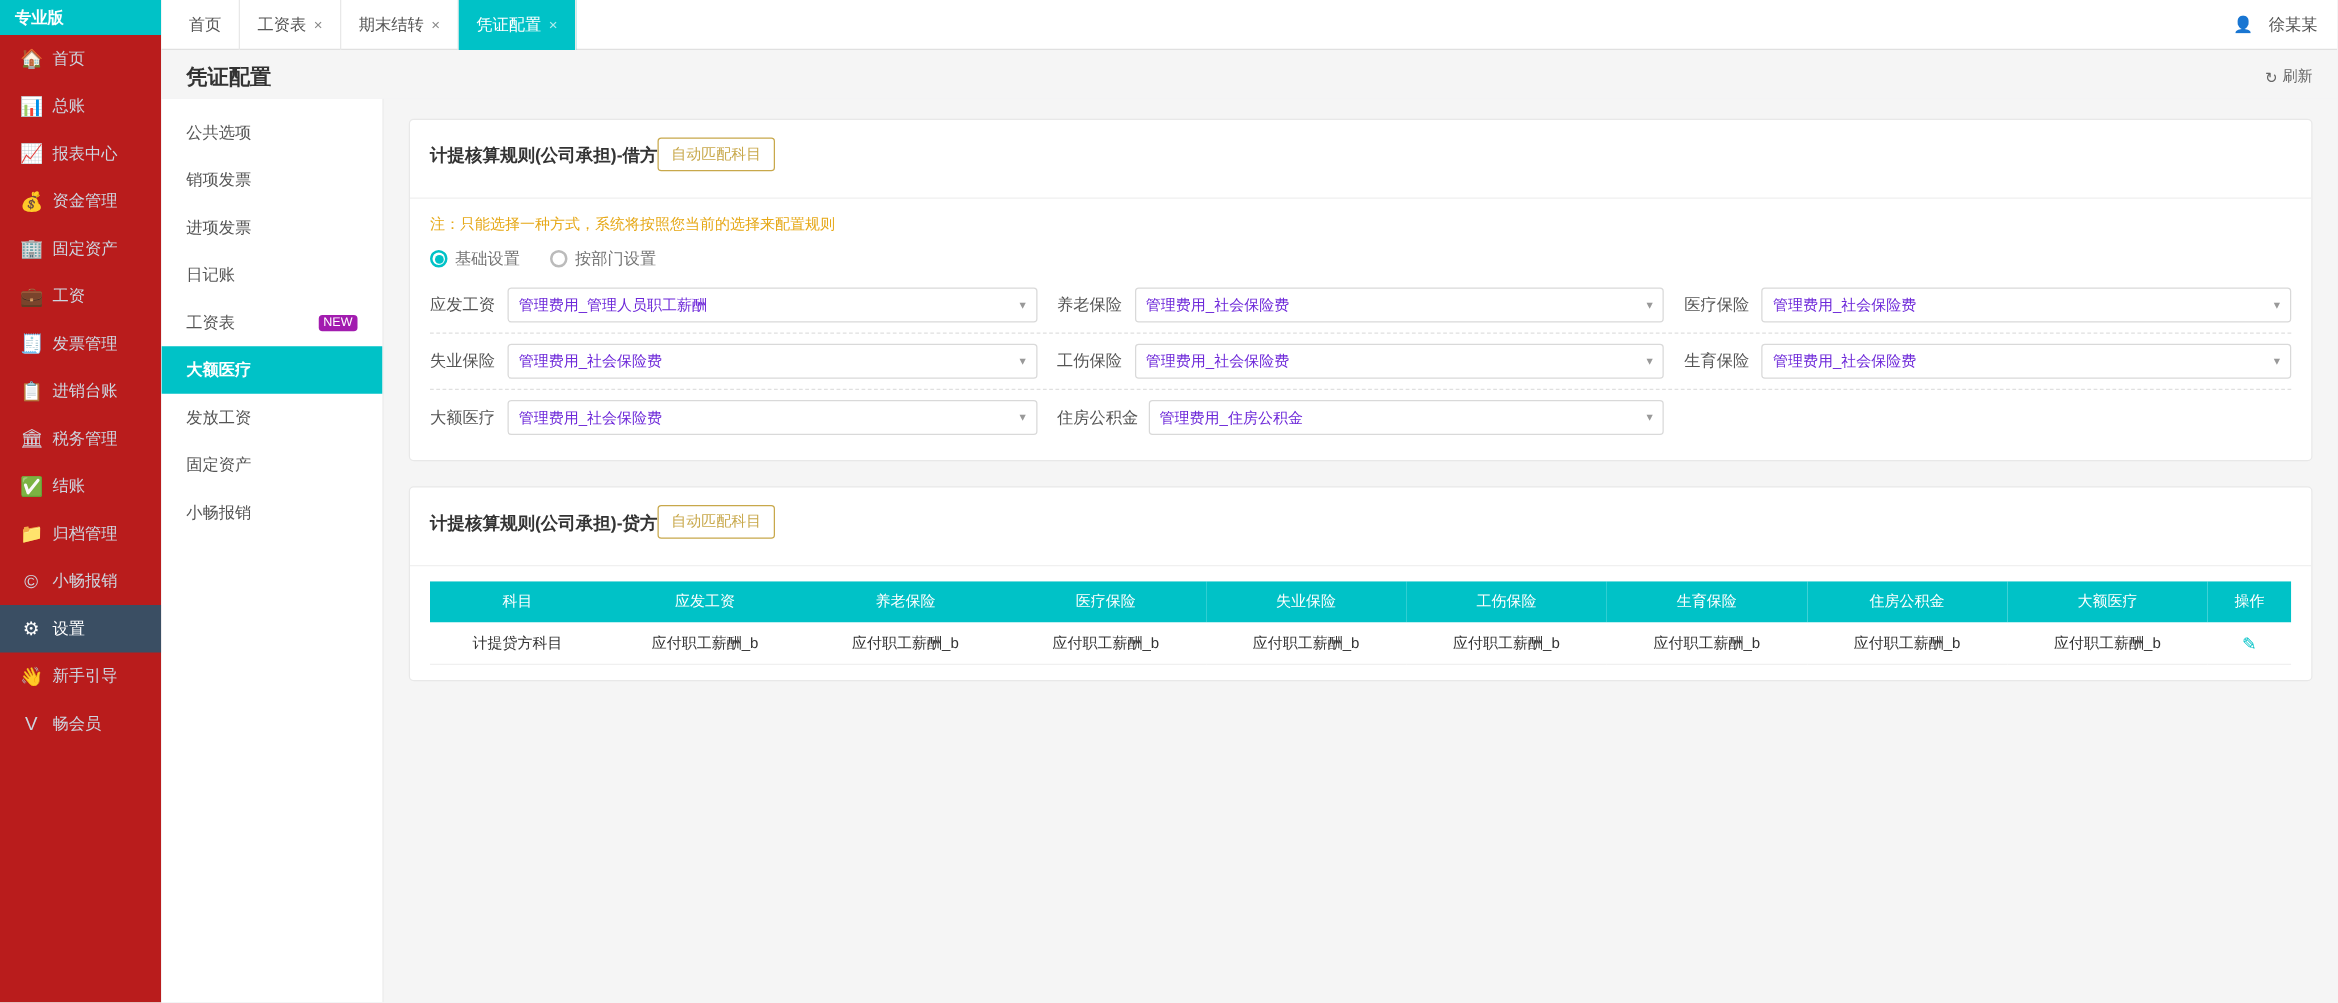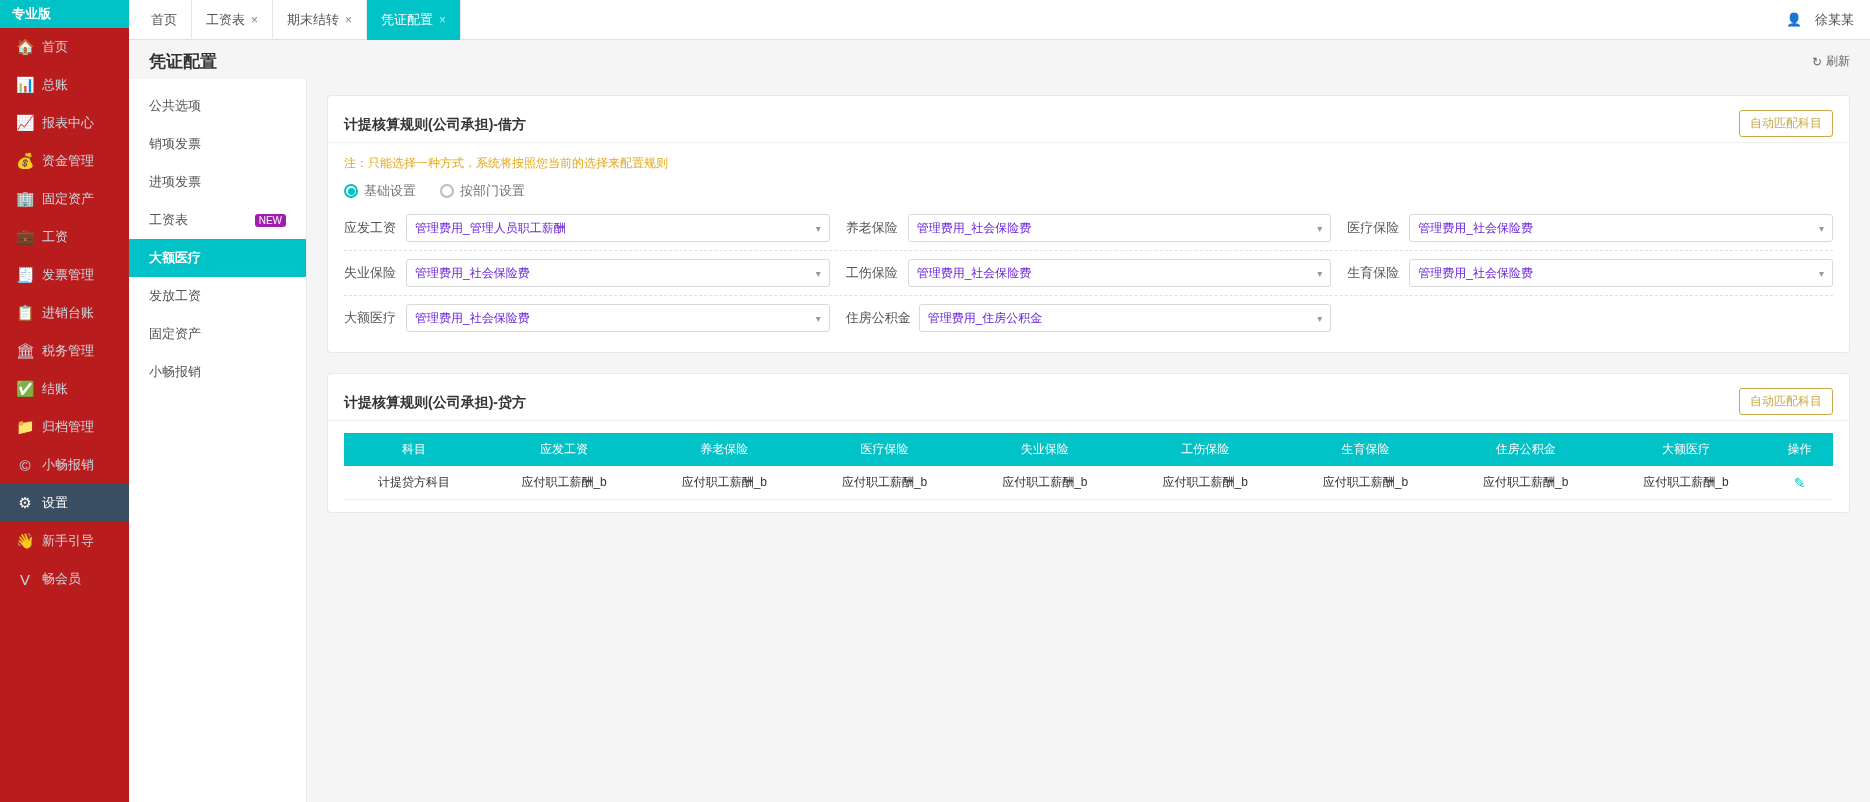--- a/index.html
+++ b/index.html
@@ -161,22 +161,21 @@
     .section {
       background: #fff;
       border: 1px solid #e8e8e8;
       border-radius: 4px;
       margin-bottom: 20px;
       padding: 0;
     }
     .section-header {
       display: flex;
       align-items: center;
-      justify-content: space-between;
-      padding: 12px 16px 4px 16px;
+      padding: 12px 16px 20px 16px;
       border-bottom: 1px solid #f0f0f0;
     }
     .section-title {
       font-size: 14px;
       font-weight: bold;
       color: #333;
       padding: 8px 0 4px 0;
     }
     .section-body {
       padding: 12px 16px;
@@ -424,20 +423,23 @@
 
     <div class="left-nav">
       <div class="left-nav-item">
         <span>公共选项</span>
       </div>
       <div class="left-nav-item">
         <span>销项发票</span>
       </div>
       <div class="left-nav-item">
         <span>进项发票</span>
+      </div>
+      <div class="left-nav-item">
+        <span>日记账</span>
       </div>
       <div class="left-nav-item">
         <span>工资表</span>
         <span class="new-badge">NEW</span>
       </div>
       <div class="left-nav-item active">
         <span>大额医疗</span>
       </div>
       <div class="left-nav-item">
         <span>发放工资</span>

